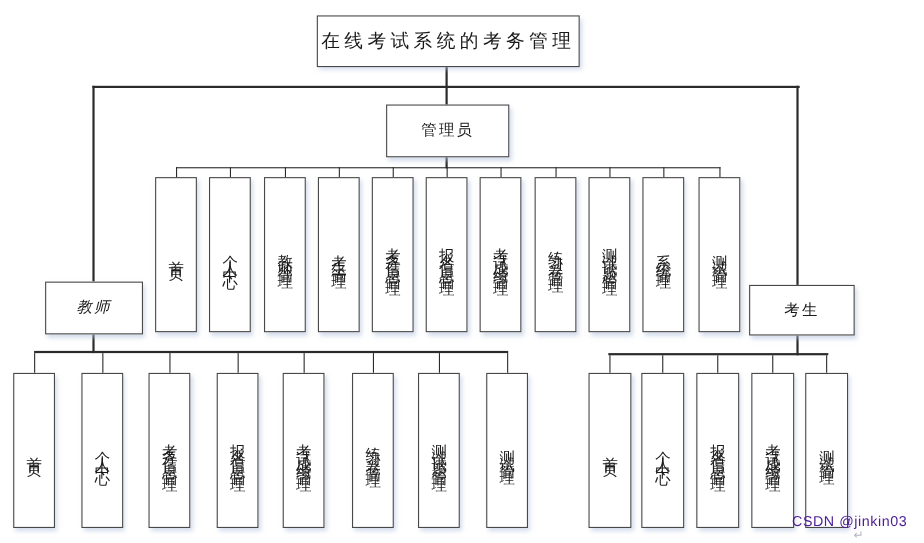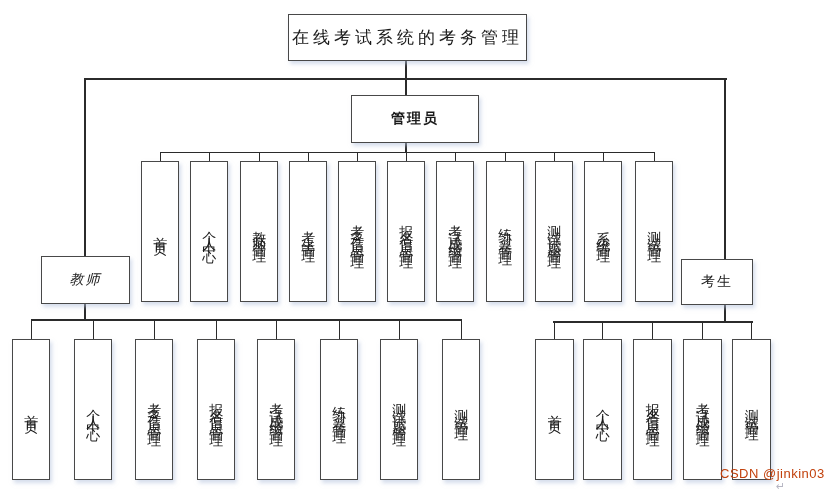--- a/index.html
+++ b/index.html
@@ -17,21 +17,21 @@
     display:flex;align-items:center;justify-content:center;
   }
   .hlabel{font-size:14px;letter-spacing:2px;white-space:nowrap;text-align:center;}
   .title-box .hlabel{font-size:17px;letter-spacing:4px;}
   .vlabel{
     writing-mode:vertical-rl;text-orientation:upright;
     font-size:14px;letter-spacing:6px;line-height:1.1;
   }
   .watermark{
     position:absolute;left:720px;top:466px;width:118px;
-    color:#c2410c;font-size:13px;letter-spacing:0.5px;white-space:nowrap;
+    color:#4c1d95;font-size:13px;letter-spacing:0.5px;white-space:nowrap;
   }
   .wm-symbol{position:absolute;left:776px;top:480px;color:#b5b5c2;font-size:11px;}
 </style>
 </head>
 <body>
 
 <div class="canvas">
 
   <div class="line" style="left:405px;top:60px;width:2px;height:36px;"></div>
   <div class="line" style="left:84px;top:78px;width:643px;height:2px;"></div>
@@ -68,27 +68,27 @@
   <div class="line" style="left:554px;top:323px;width:1px;height:16px;"></div>
   <div class="line" style="left:602px;top:323px;width:1px;height:16px;"></div>
   <div class="line" style="left:652px;top:323px;width:1px;height:16px;"></div>
   <div class="line" style="left:702px;top:323px;width:1px;height:16px;"></div>
   <div class="line" style="left:751px;top:323px;width:1px;height:16px;"></div>
 
   <div class="box title-box" style="left:288px;top:14px;width:239px;height:47px;">
     <span class="hlabel">在线考试系统的考务管理</span>
   </div>
 
-  <div class="box" style="left:351px;top:95px;width:128px;height:48px;font-weight:bold;">
+  <div class="box" style="left:351px;top:95px;width:112px;height:48px;">
     <span class="hlabel">管理员</span>
   </div>
   <div class="box" style="left:41px;top:256px;width:89px;height:48px;font-style:italic;">
     <span class="hlabel">教师</span>
   </div>
-  <div class="box" style="left:681px;top:259px;width:72px;height:46px;">
+  <div class="box" style="left:681px;top:259px;width:96px;height:46px;">
     <span class="hlabel">考生</span>
   </div>
 
   <div class="box" style="left:141px;top:161px;width:38px;height:141px;">
     <span class="vlabel">首页</span>
   </div>
   <div class="box" style="left:190px;top:161px;width:38px;height:141px;">
     <span class="vlabel">个人中心</span>
   </div>
   <div class="box" style="left:240px;top:161px;width:38px;height:141px;">

